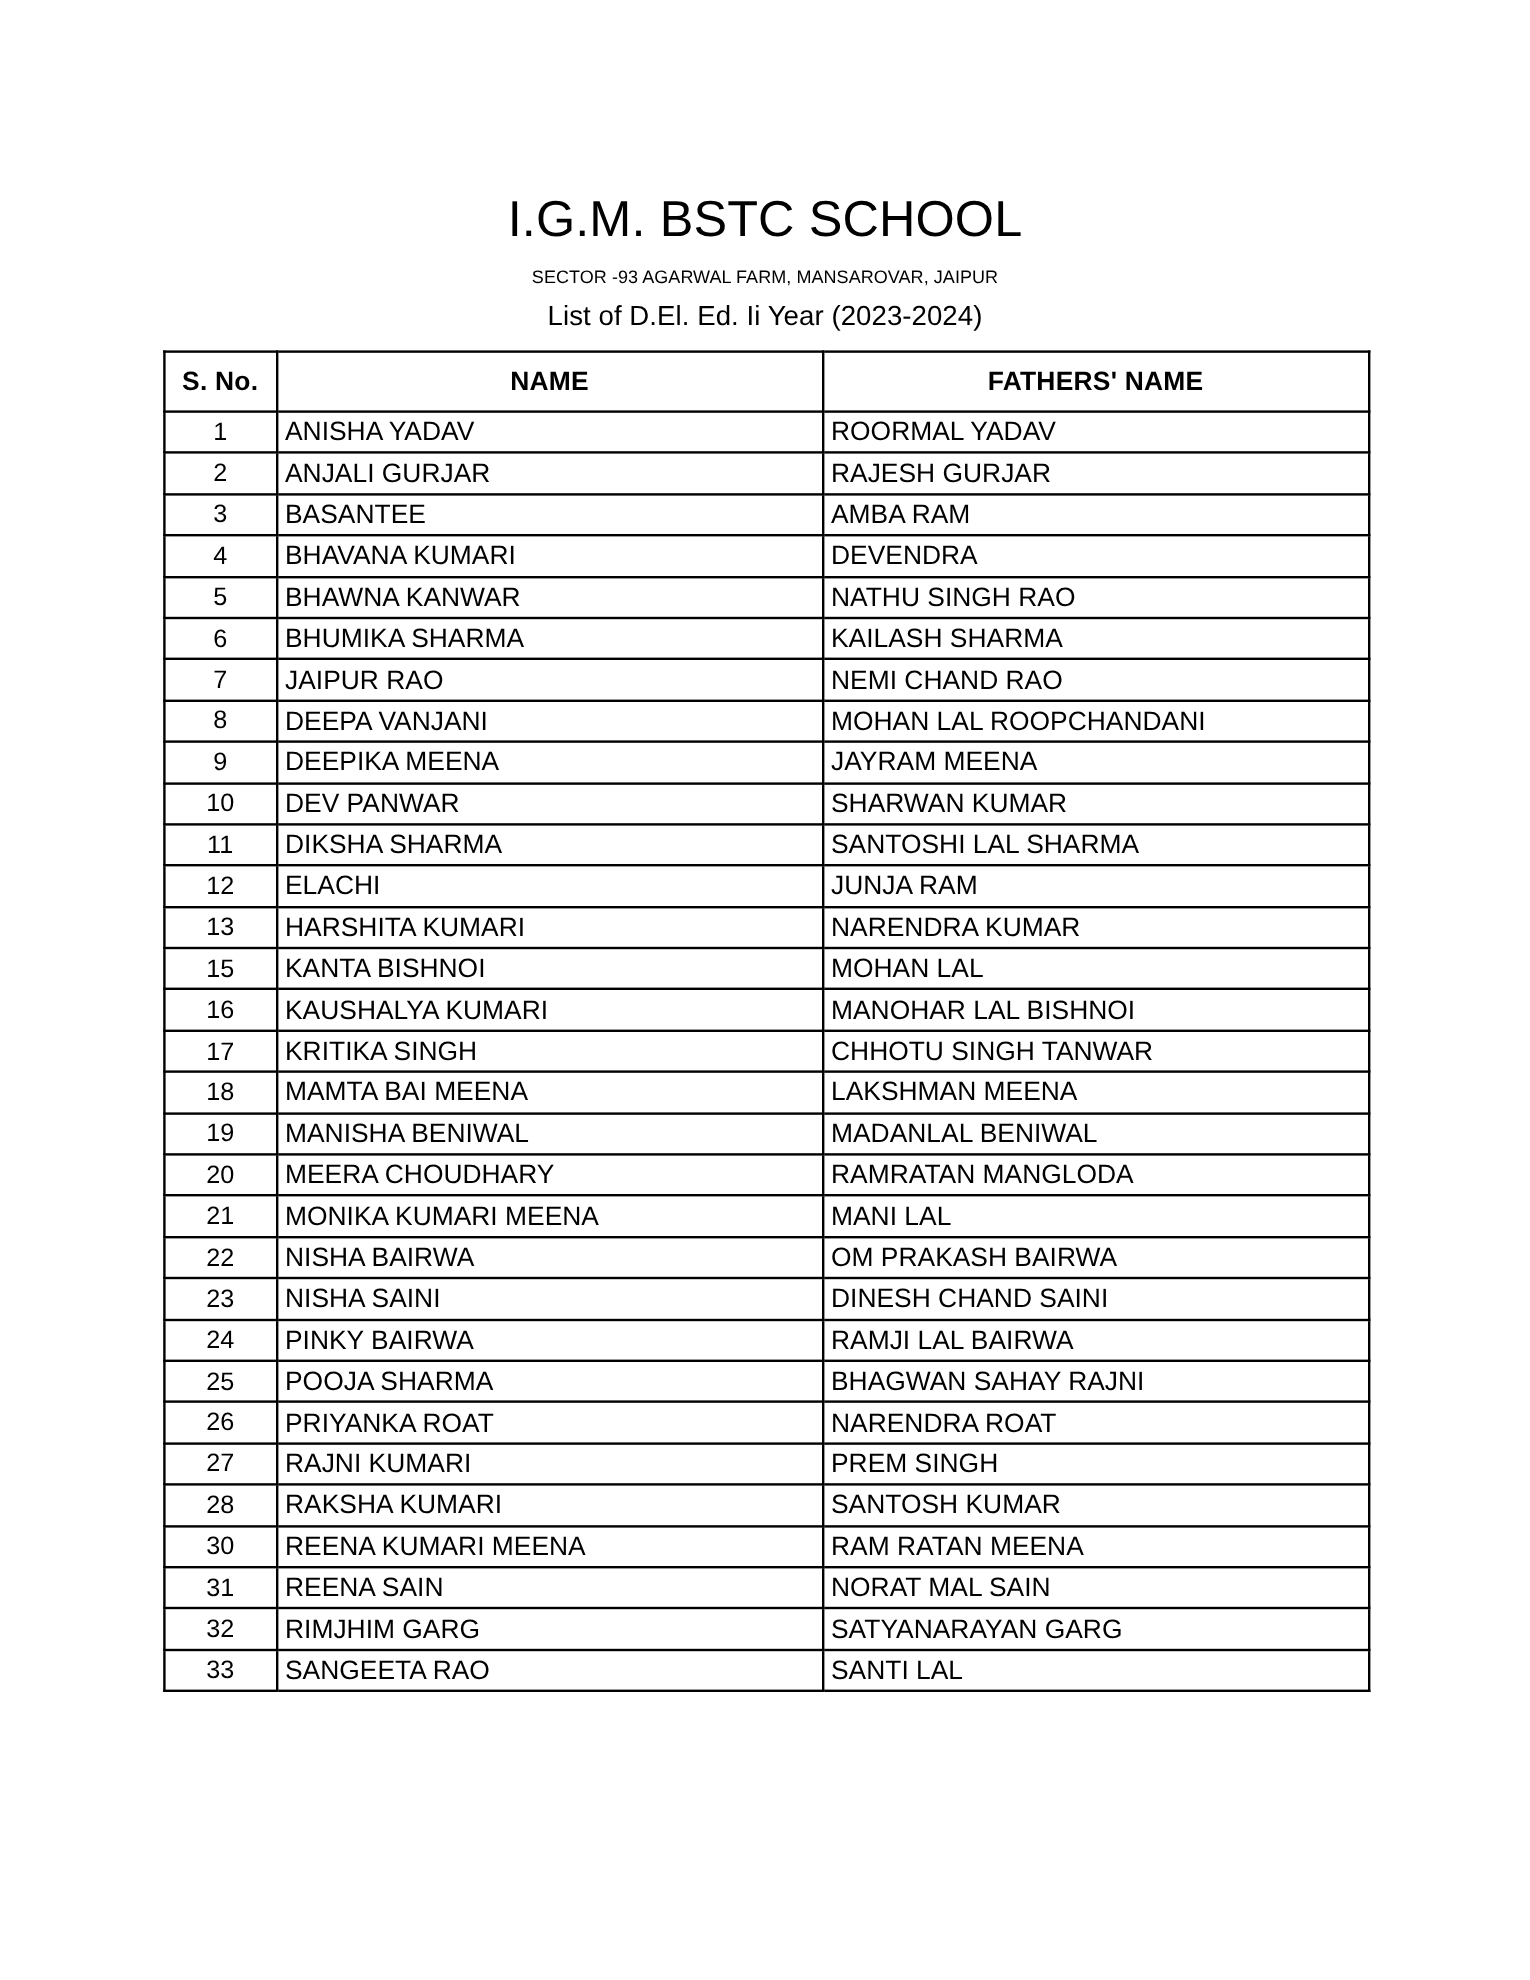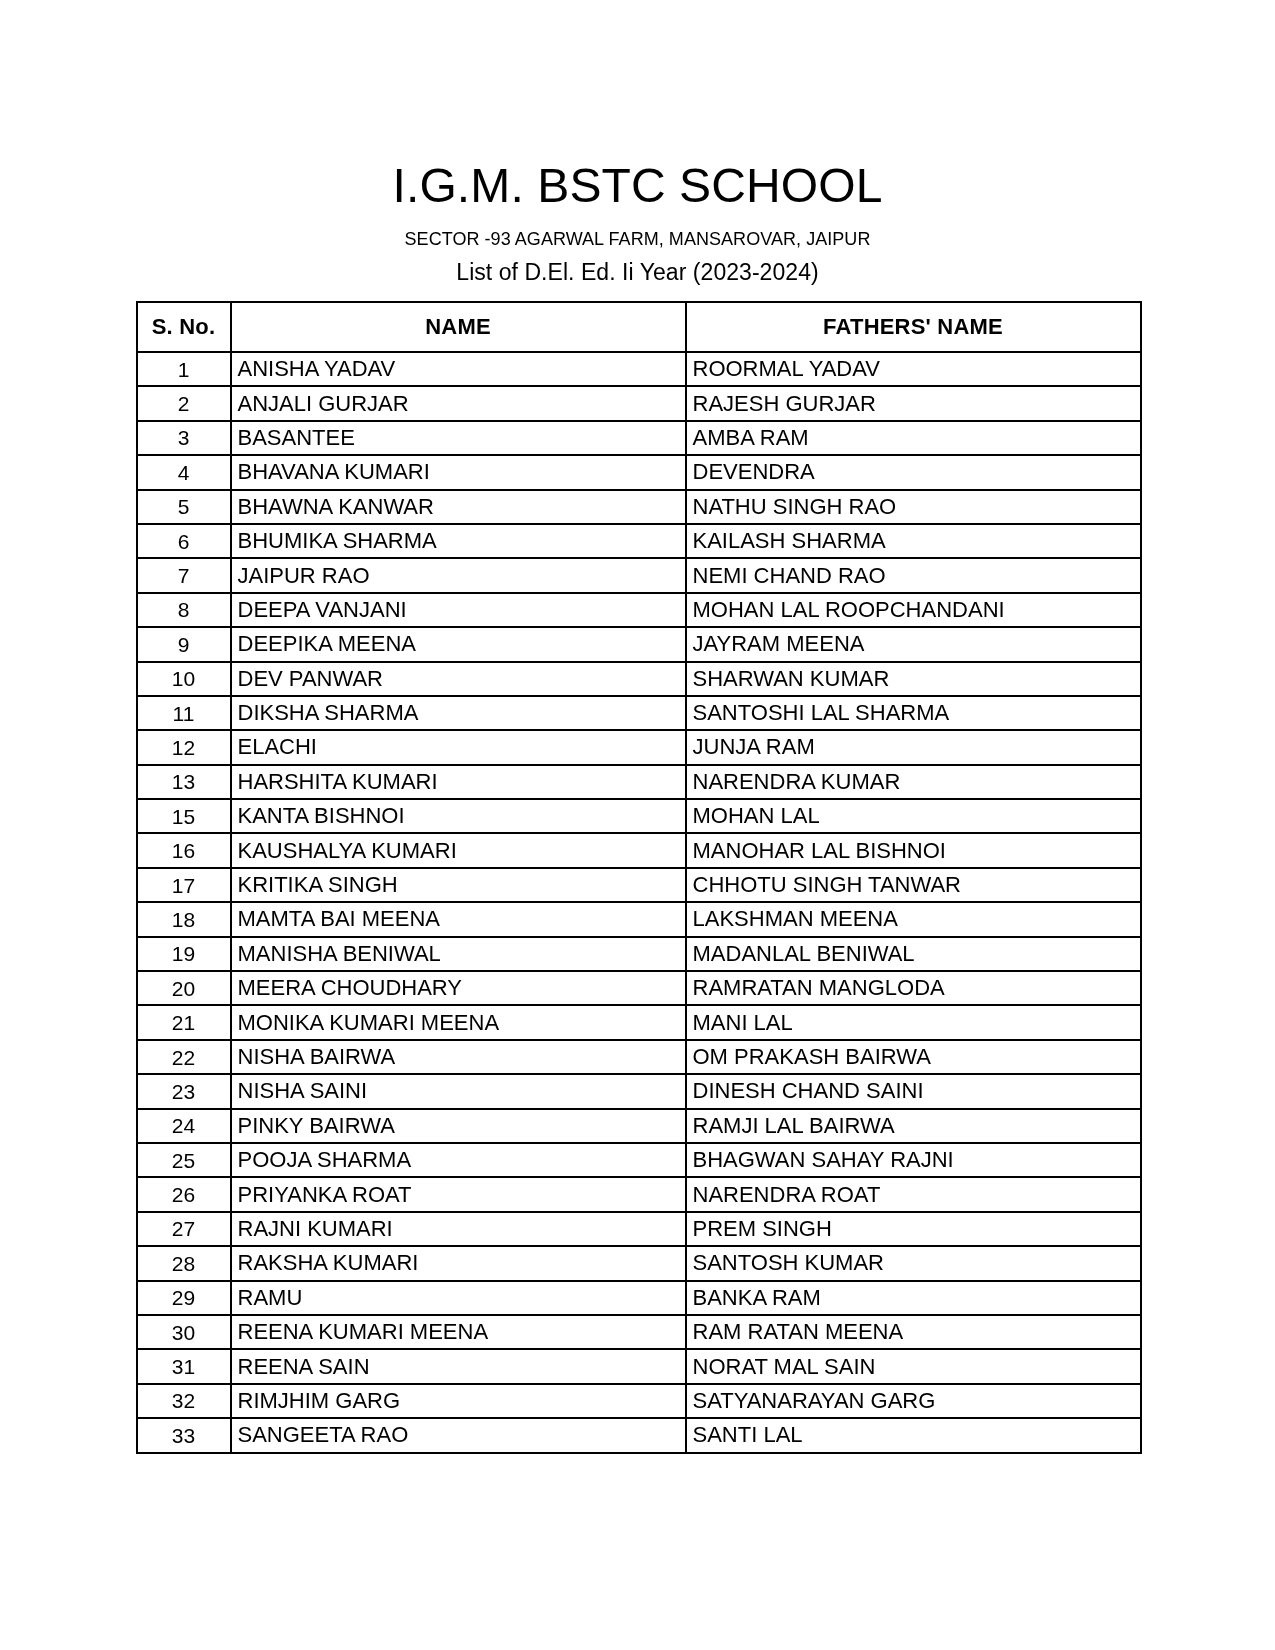--- a/index.html
+++ b/index.html
@@ -24,30 +24,30 @@
     padding: 0;
   }
 
   
   .heading {
     text-align: center;
     padding-top: 162px;
   }
 
   .doc-title {
-    font-size: 48px;
+    font-size: 42px;
     font-weight: 400;
     letter-spacing: 0.1px;
     line-height: 1.0;
     margin: 0;
     padding: 0;
   }
 
   .doc-address {
-    font-size: 18px;
+    font-size: 15px;
     font-weight: 400;
     line-height: 1.0;
     margin: 0;
     padding-top: 20px;
     letter-spacing: 0.05px;
   }
 
   .doc-subtitle {
     font-size: 23px;
     font-weight: 400;
@@ -264,25 +264,20 @@
             <td class="sno">27</td>
             <td class="nm">RAJNI KUMARI</td>
             <td class="fnm">PREM SINGH</td>
           </tr>
           <tr>
             <td class="sno">28</td>
             <td class="nm">RAKSHA KUMARI</td>
             <td class="fnm">SANTOSH KUMAR</td>
           </tr>
           <tr>
-            <td class="sno">29</td>
-            <td class="nm">RAMU</td>
-            <td class="fnm">BANKA RAM</td>
-          </tr>
-          <tr>
             <td class="sno">30</td>
             <td class="nm">REENA KUMARI MEENA</td>
             <td class="fnm">RAM RATAN MEENA</td>
           </tr>
           <tr>
             <td class="sno">31</td>
             <td class="nm">REENA SAIN</td>
             <td class="fnm">NORAT MAL SAIN</td>
           </tr>
           <tr>

